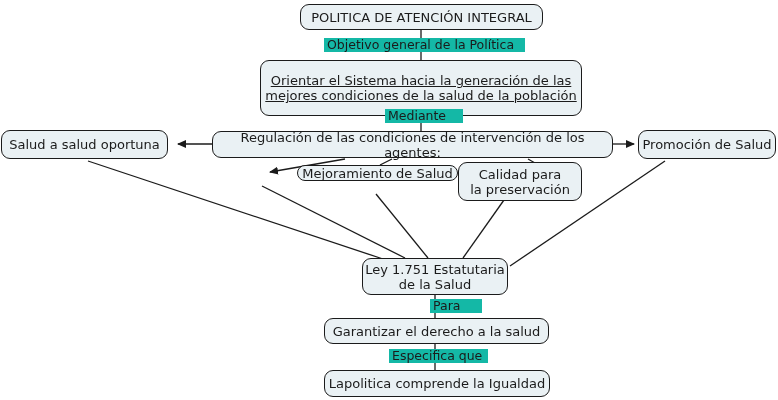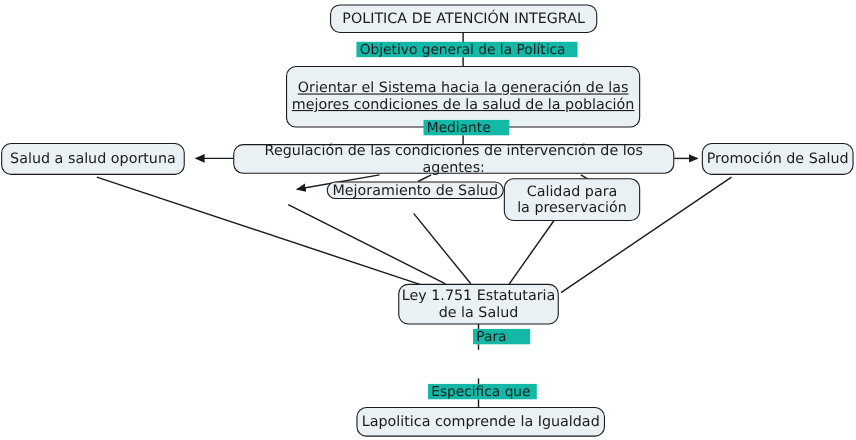--- a/index.html
+++ b/index.html
@@ -115,18 +115,19 @@
   <div class="node" style="left:297px; top:165px; width:161px; height:16px;">Mejoramiento de Salud</div>
 
   <div class="node" style="left:458px; top:162px; width:124px; height:39px;">Calidad para
 la preservación</div>
 
   <div class="node" style="left:362px; top:258px; width:146px; height:37px;">Ley 1.751 Estatutaria
 de la Salud</div>
 
   <div class="edge-label" style="left:430px; top:299px; width:46px;">Para</div>
 
+  <div class="node" style="left:324px; top:318px; width:225px; height:26px;">Garantizar el derecho a la salud</div>
 
   <div class="edge-label" style="left:389px; top:349px; width:93px;">Especifica que</div>
 
   <div class="node" style="left:324px; top:370px; width:226px; height:27px;">Lapolitica comprende la Igualdad</div>
 
 </div>
 
 </body></html>

